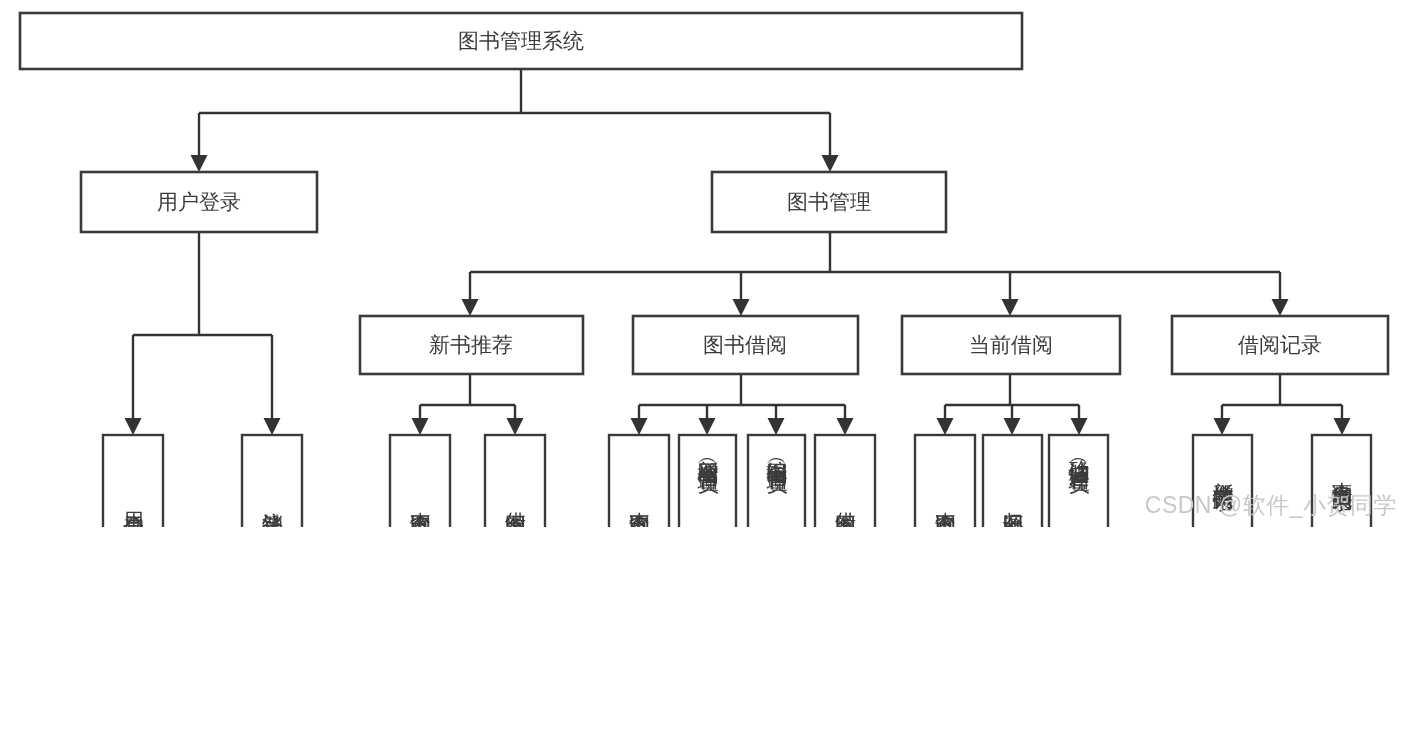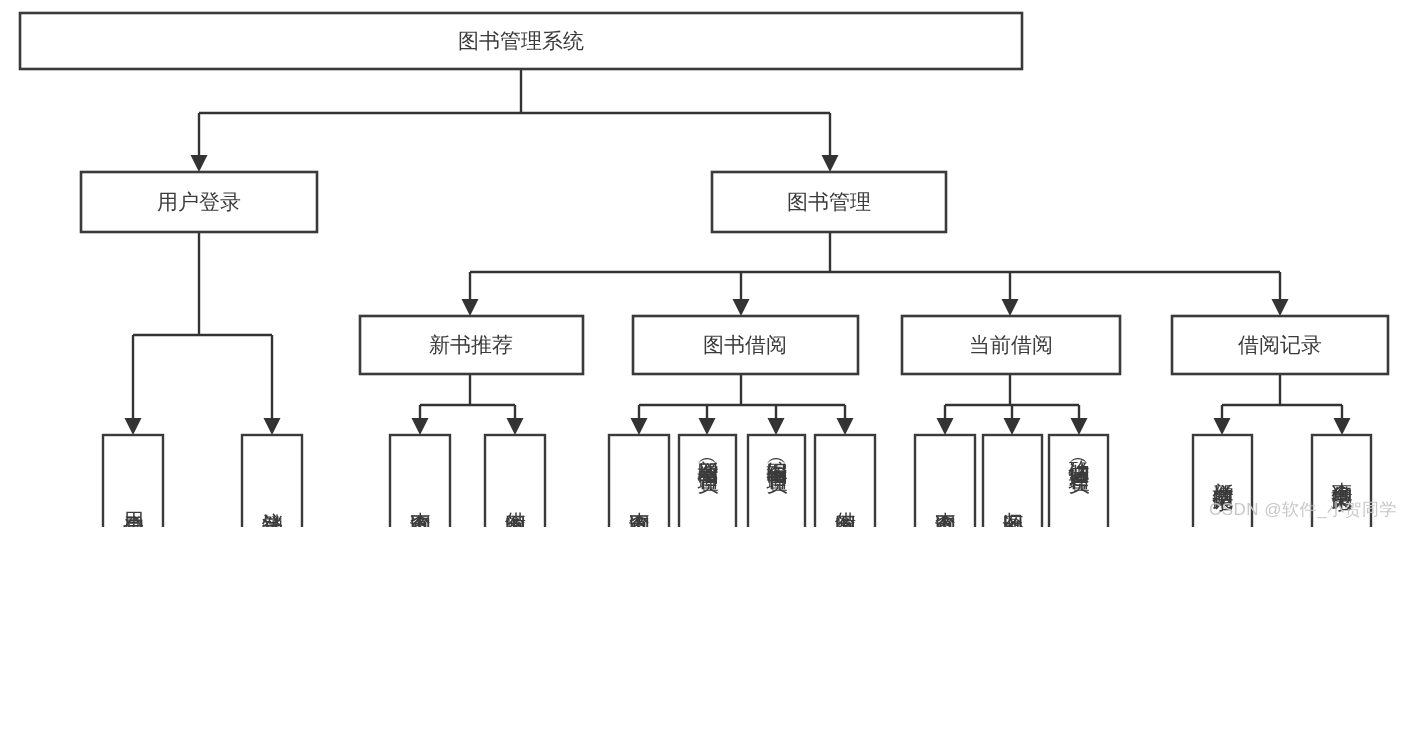--- a/index.html
+++ b/index.html
@@ -69,21 +69,21 @@
     letter-spacing: 2px;
     color: #3b3b3b;
     white-space: nowrap;
     text-align: center;
   }
   .watermark {
     position: absolute;
     right: 8px;
     bottom: 6px;
     font-family: "Liberation Sans", "DejaVu Sans", sans-serif;
-    font-size: 17px;
+    font-size: 23px;
     color: #c8c8c8;
     letter-spacing: 0.5px;
     user-select: none;
     pointer-events: none;
   }
 </style>
 </head>
 <body>
 
 <div id="diagram-root">

